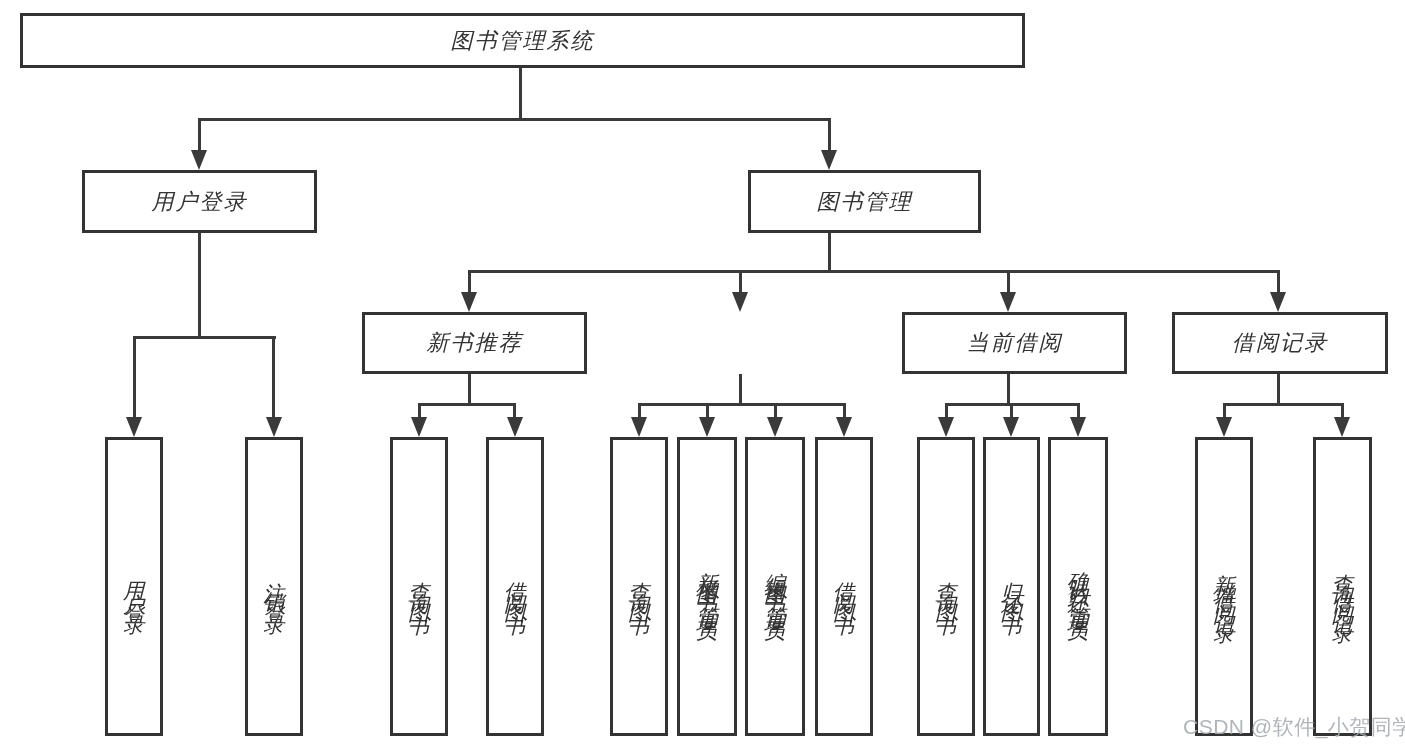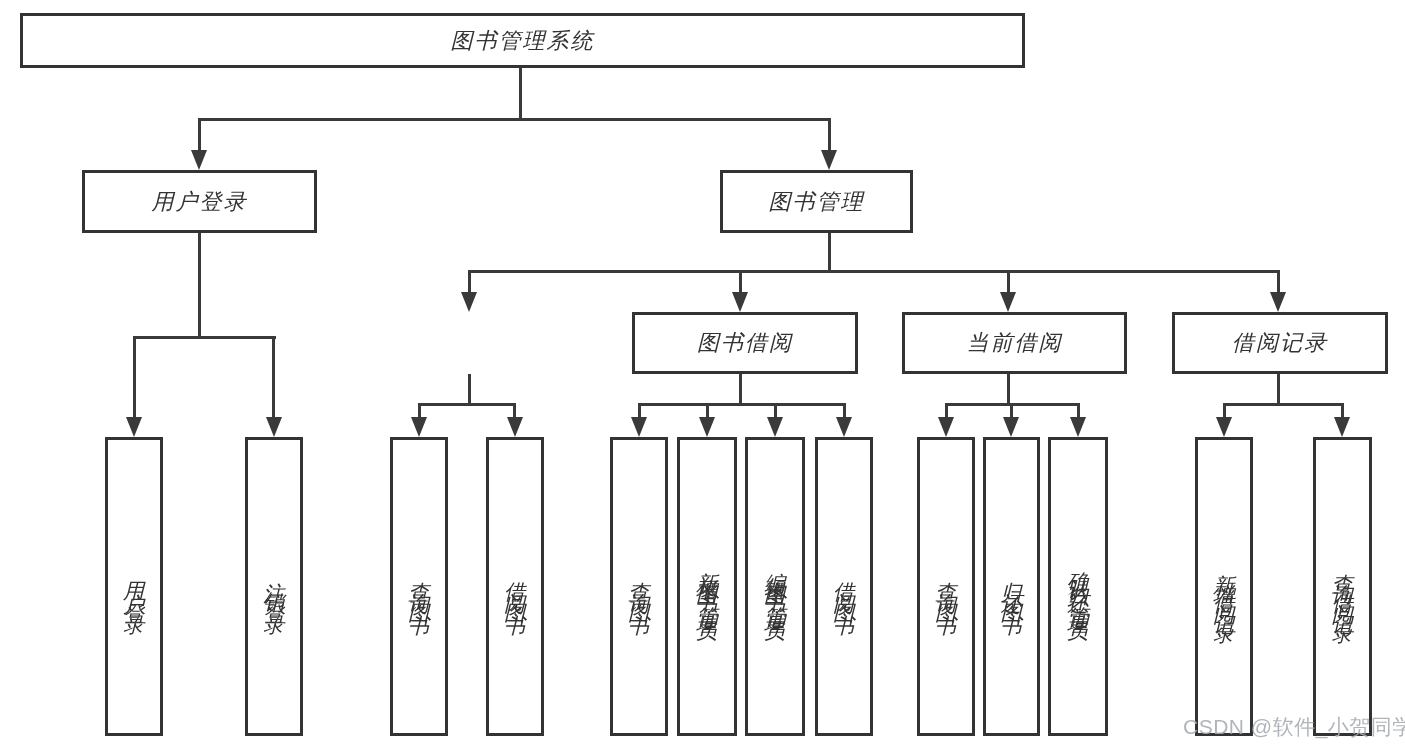--- a/index.html
+++ b/index.html
@@ -44,26 +44,26 @@
 
 <div class="canvas">
 
   <div class="node" style="left:20px;top:13px;width:1005px;height:55px">
     <span class="lbl">图书管理系统</span>
   </div>
 
   <div class="node" style="left:82px;top:170px;width:235px;height:63px">
     <span class="lbl">用户登录</span>
   </div>
-  <div class="node" style="left:720px;top:170px;width:193px;height:63px">
+  <div class="node" style="left:748px;top:170px;width:233px;height:63px">
     <span class="lbl">图书管理</span>
   </div>
 
-  <div class="node" style="left:632px;top:312px;width:226px;height:62px">
-    <span class="lbl">图书借阅</span>
+  <div class="node" style="left:362px;top:312px;width:225px;height:62px">
+    <span class="lbl">新书推荐</span>
   </div>
   <div class="node" style="left:1172px;top:312px;width:216px;height:62px">
     <span class="lbl">借阅记录</span>
   </div>
   <div class="node" style="left:902px;top:312px;width:225px;height:62px">
     <span class="lbl">当前借阅</span>
   </div>
 
   <div class="node v" style="left:105px;top:437px;width:58px;height:299px">
     <span class="lbl s4">用户登录</span>

